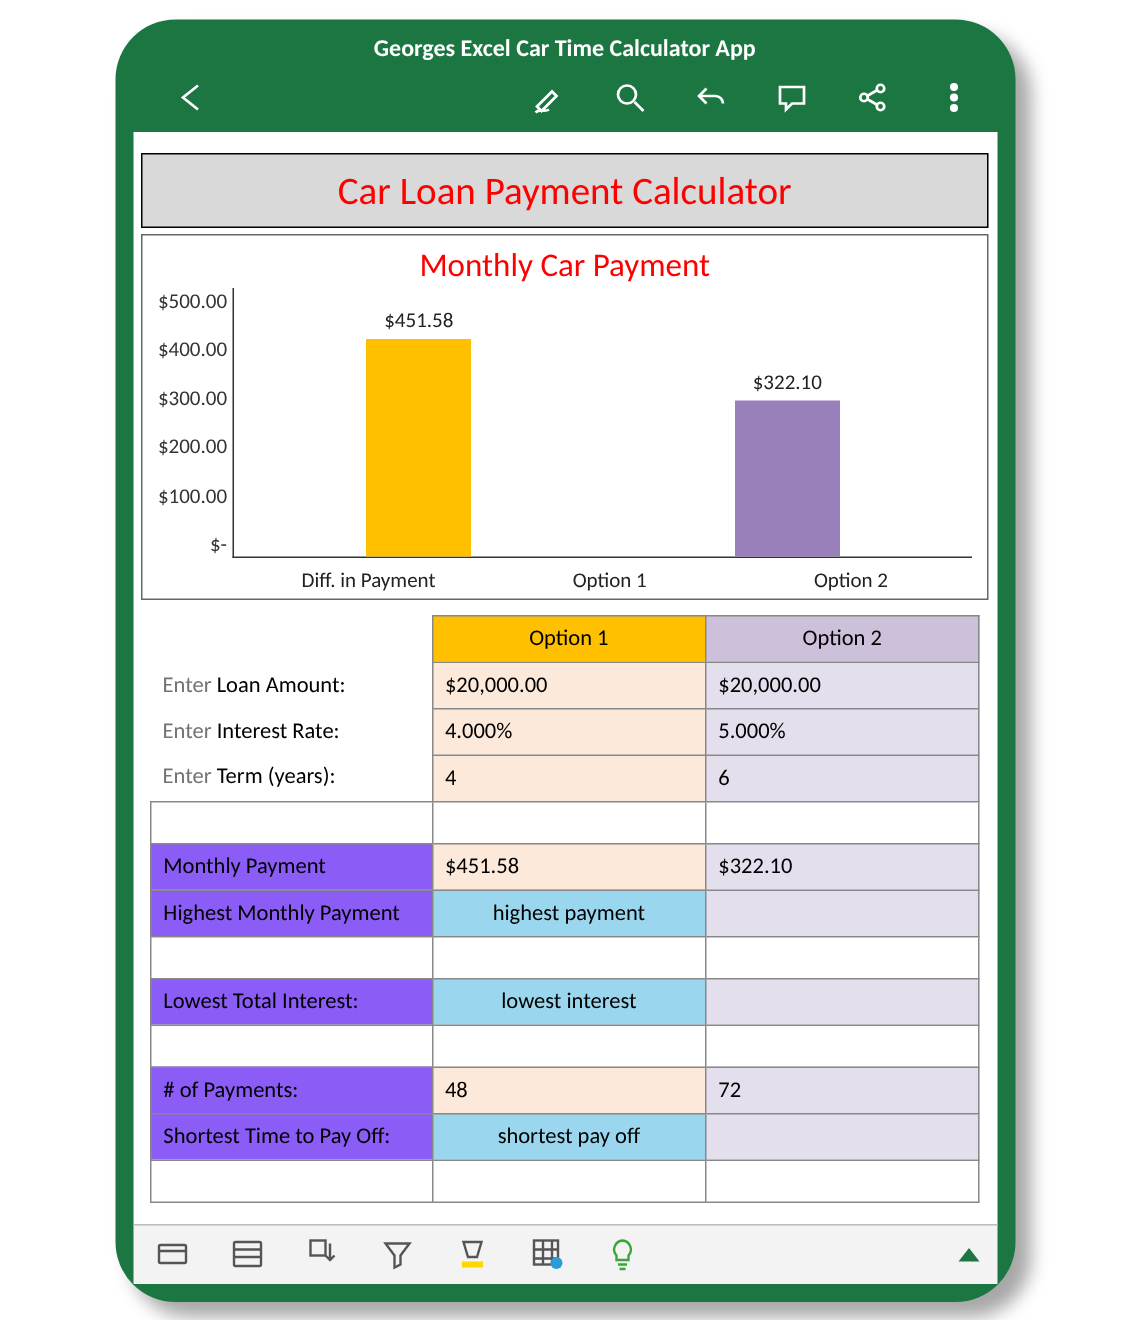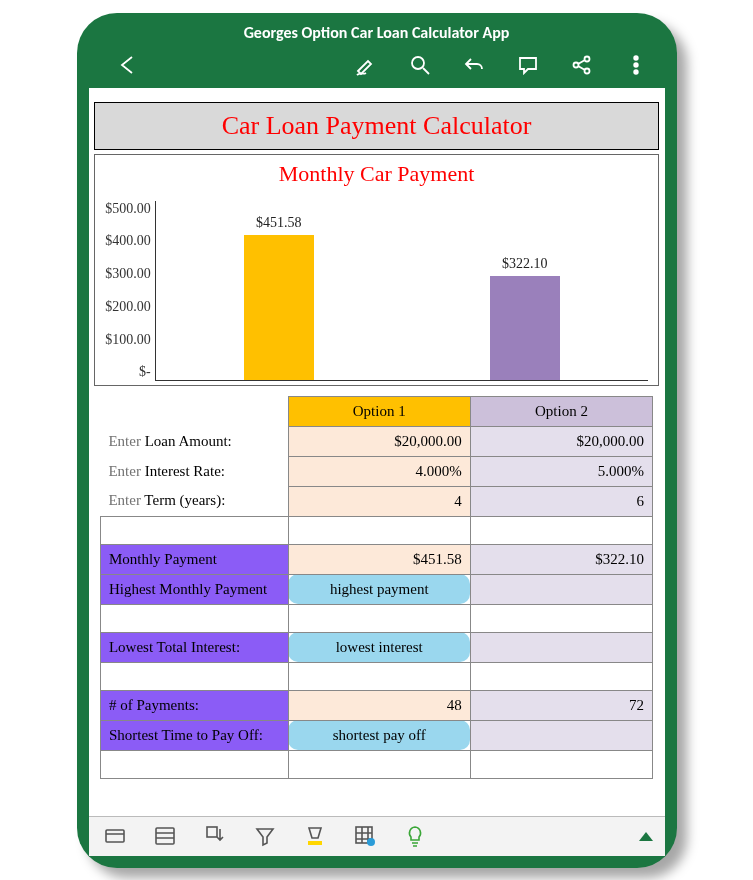--- a/index.html
+++ b/index.html
@@ -50,21 +50,20 @@
     cursor: pointer;
   }
   .tb-icon svg { stroke: #fff; fill: none; stroke-width: 1.8; }
   .sheet-area {
     flex: 1;
     background: #fff;
     margin: 0 12px 0 12px;
     overflow: hidden;
     display: flex;
     flex-direction: column;
-    font-family: Liberation Serif, serif;
   }
   .sheet-inner {
     width: 98%;
     margin: 14px auto 0;
   }
   .calc-title-bar {
     background: #d9d9d9;
     text-align: center;
     padding: 8px 0;
     border: 1px solid #000;
@@ -75,21 +74,21 @@
   }
   .chart-box {
     border: 1px solid #666;
     margin-top: 4px;
     padding: 6px 10px 4px;
   }
   .chart-title {
     text-align: center;
     color: #ff0000;
     font-size: 22px;
-    margin-bottom: 14px;
+    margin-bottom: 2px;
   }
   .chart {
     display: flex;
     height: 180px;
   }
   .y-axis {
     display: flex;
     flex-direction: column;
     justify-content: space-between;
     text-align: right;
@@ -136,27 +135,27 @@
     margin: 10px auto 0;
     border-collapse: collapse;
     font-size: 15px;
   }
   table.data td {
     border: 1px solid #888;
     padding: 6px 8px;
     height: 28px;
   }
   .col-label { width: 34%; }
-  .col-opt { width: 33%; text-align: right; }
+  .col-opt { width: 33%; text-align: left; }
   .hdr-opt1 { background: #ffc000; text-align: center; }
   .hdr-opt2 { background: #ccc0da; text-align: center; }
   .input-opt1 { background: #fde9d9; }
   .input-opt2 { background: #e4dfec; }
   .gray { background: #8b5cf6; }
-  .blue-cell { background: #9ad7ee; text-align: center; border-radius: 10px; }
+  .blue-cell { background: #9ad7ee; text-align: center; }
   .enter-red { color: #737373; }
   .noborder td { border: none; height: 10px; padding: 0; }
   .bottom-bar {
     background: #f3f3f3;
     height: 40px;
     margin: 0 12px 12px;
     border-top: 1px solid #bbb;
     display: flex;
     align-items: center;
     gap: 22px;
@@ -178,21 +177,21 @@
     border-left: 7px solid transparent;
     border-right: 7px solid transparent;
     border-bottom: 9px solid #1b7641;
   }
 </style>
 </head>
 <body>
 
 <div class="phone">
 
-  <div class="app-title">Georges Option Car Loan Calculator App</div>
+  <div class="app-title">Georges Excel Car Time Calculator App</div>
 
   <div class="toolbar">
     <div class="tb-icon toolbar-left">
       <svg viewBox="0 0 24 24" width="24" height="24">
           <path d="M16 4 L6 12 L16 20"></path>
         </svg>
     </div>
     <div class="tb-icon">
       <svg viewBox="0 0 24 24" width="24" height="24">
           <path d="M4 18 L14 8 L17 11 L7 21 Z"></path>
@@ -255,20 +254,25 @@
               <div class="bar-col">
                 <div class="bar-label">$451.58</div>
                 <div class="bar" style="height: 144.506px; background: rgb(255, 192, 0);"></div>
               </div>
               <div class="bar-col">
                 <div class="bar-label">$322.10</div>
                 <div class="bar" style="height: 103.072px; background: rgb(154, 128, 187);"></div>
               </div>
             </div>
         </div>
+        <div class="x-axis" id="xaxis">
+            <div>Diff. in Payment</div>
+            <div>Option 1</div>
+            <div>Option 2</div>
+          </div>
       </div>
 
       <table class="data">
         <tbody>
             <tr>
           <td class="col-label" style="border:none"></td>
           <td class="col-opt hdr-opt1" style="text-align:center">Option 1</td>
           <td class="col-opt hdr-opt2" style="text-align:center">Option 2</td>
         </tr>
         <tr>

